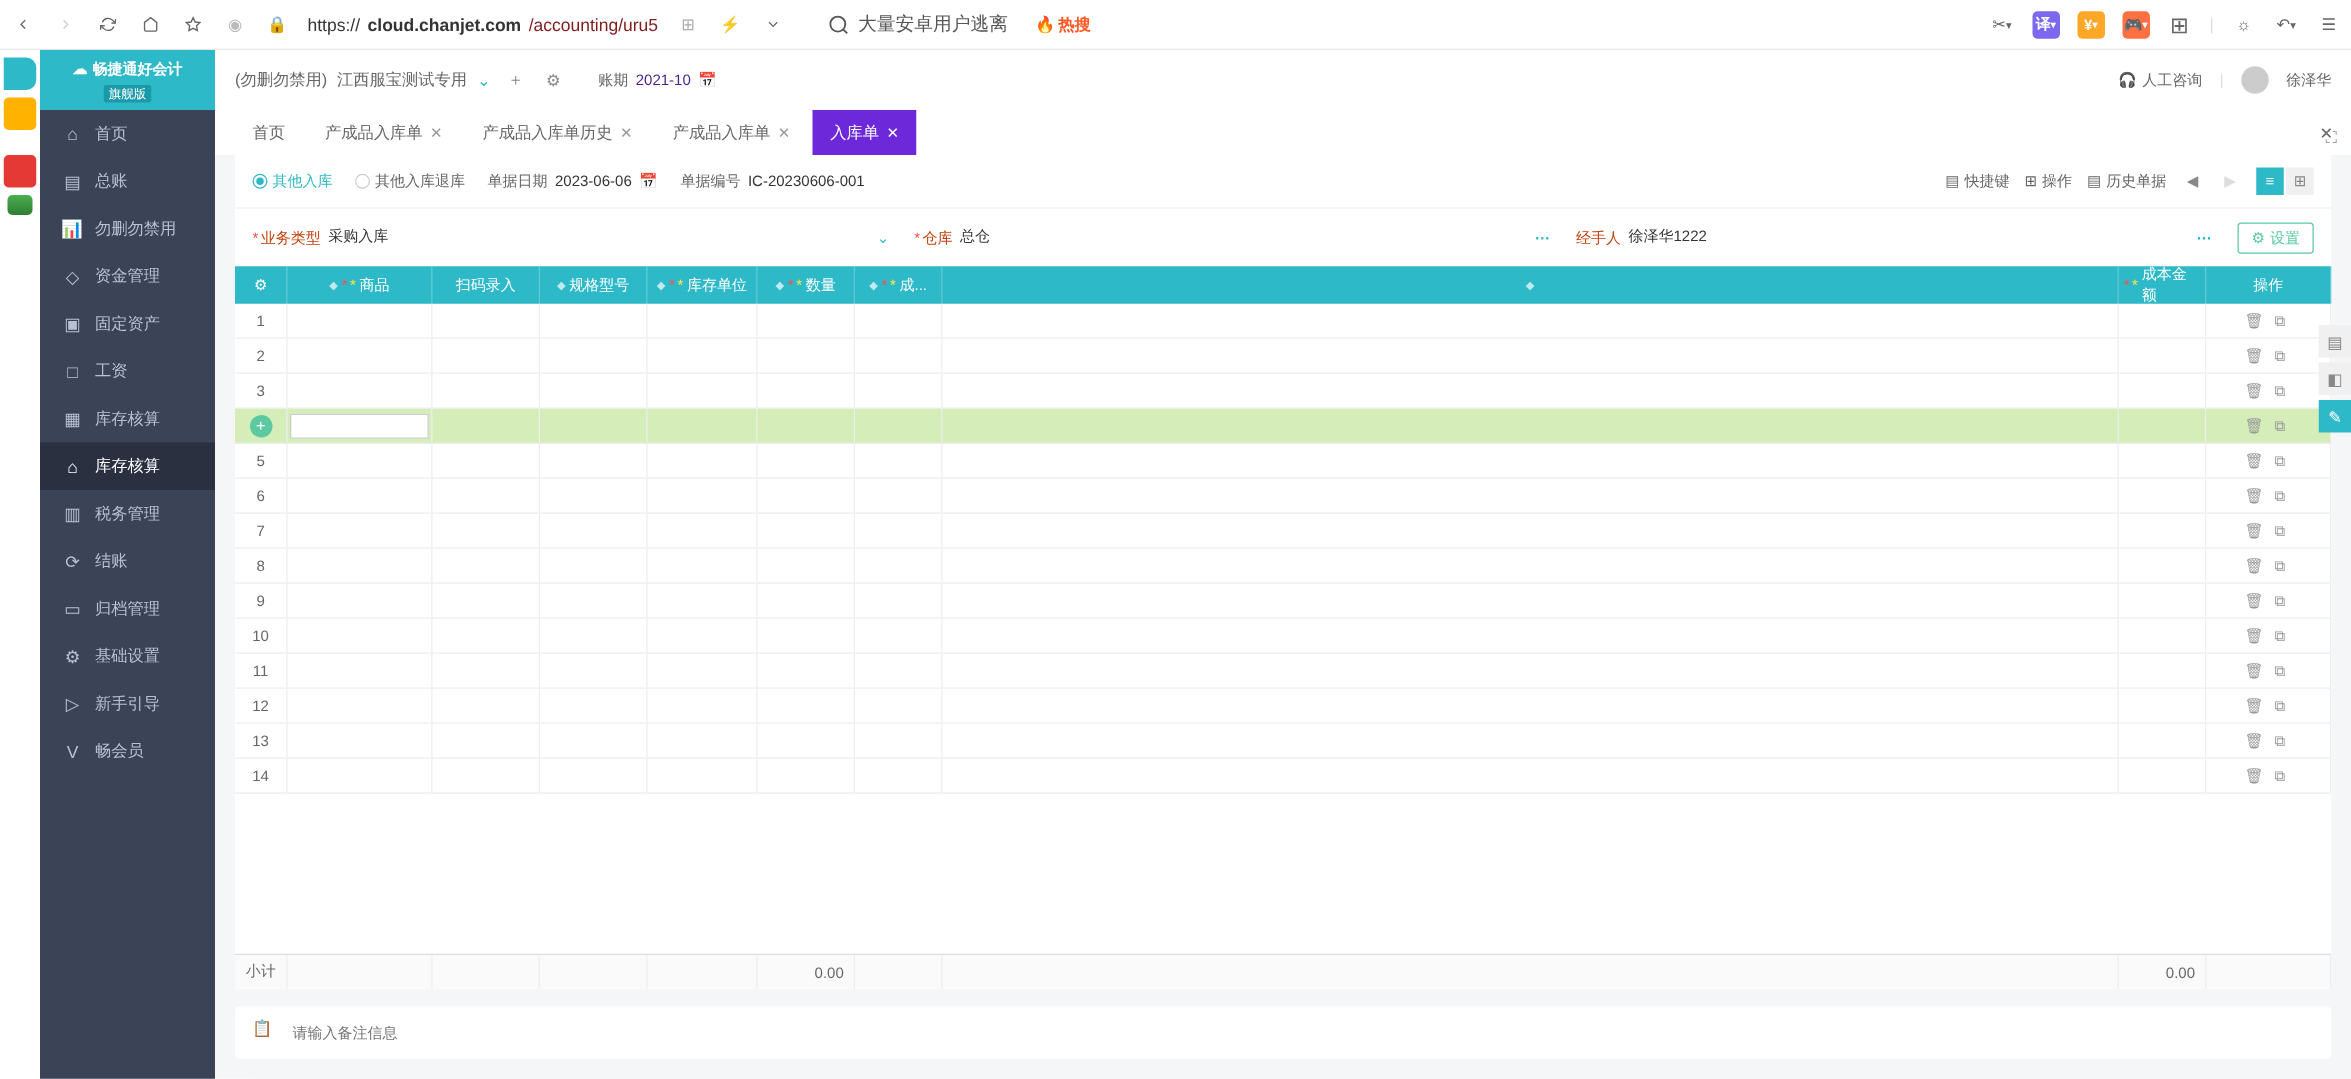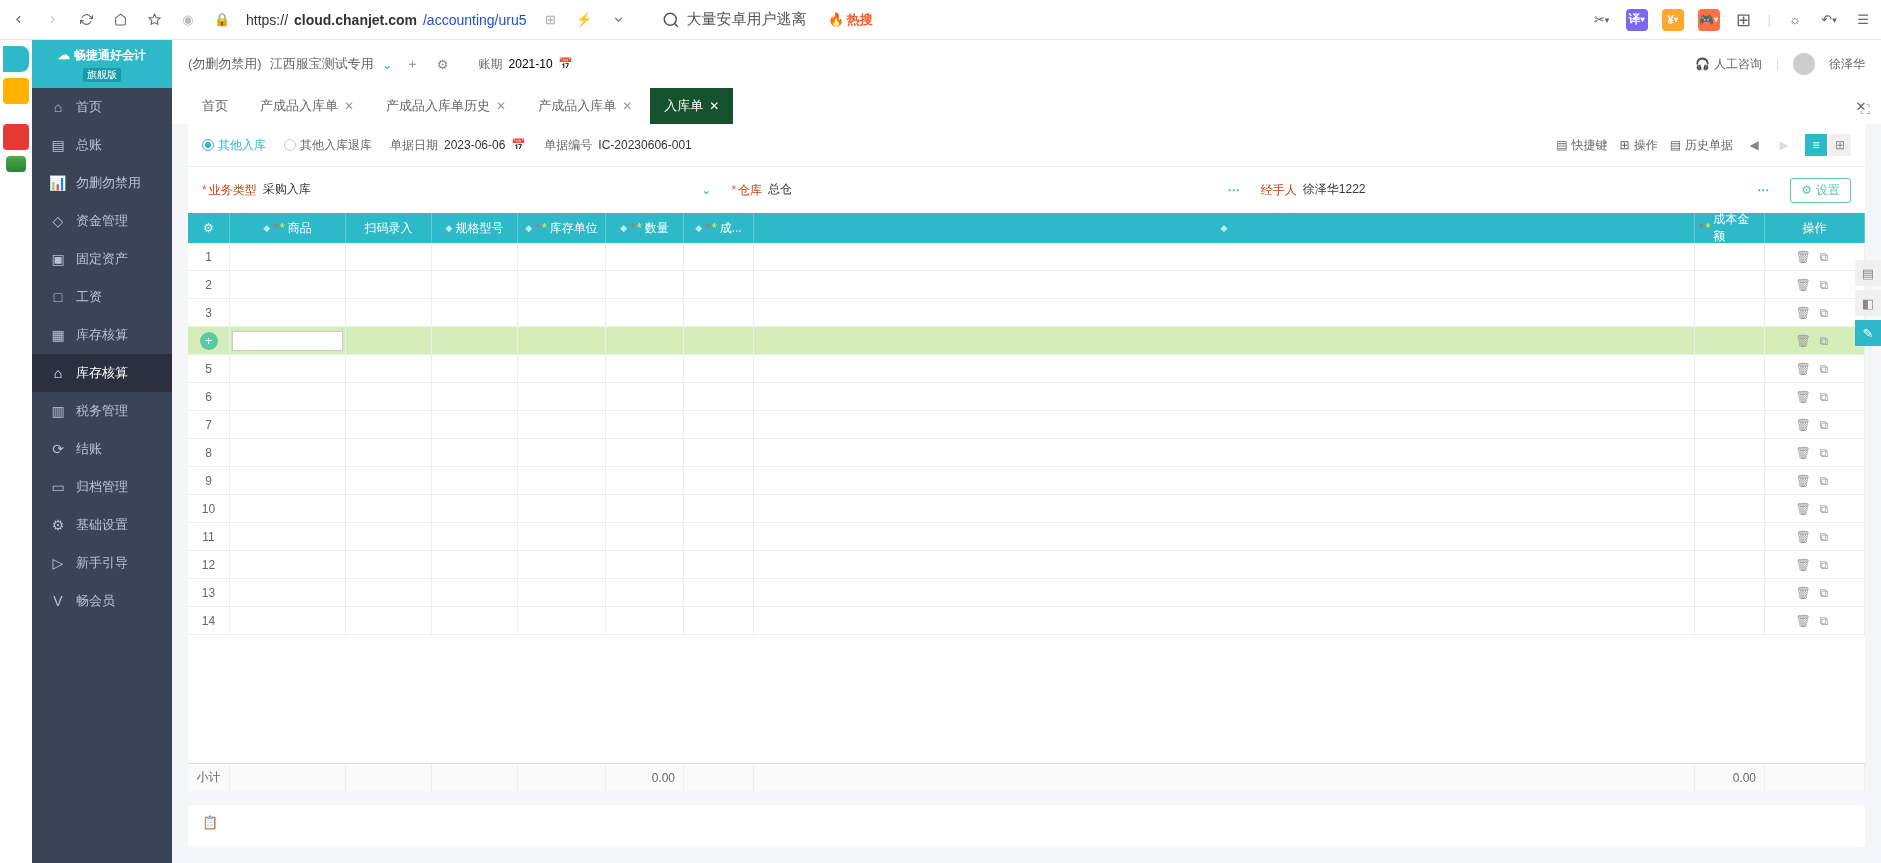--- a/index.html
+++ b/index.html
@@ -1,21 +1,21 @@
 <!DOCTYPE html>
 <html><head>
 <meta charset="utf-8">
 <style>
 *{box-sizing:border-box;margin:0;padding:0;font-family:"Microsoft YaHei","PingFang SC",sans-serif}
 body{background:#fff;font-size:13px;color:#333;overflow:hidden}
 .browser-bar{height:40px;display:flex;align-items:center;padding:0 8px;gap:14px;border-bottom:1px solid #e8e8e8}
 .bb-icon{width:20px;height:20px;display:flex;align-items:center;justify-content:center;color:#666;cursor:pointer}
 .bb-url{flex:0 0 auto;display:flex;align-items:center;gap:6px;font-size:14px}
 .bb-url .host{font-weight:700;color:#333}
-.bb-url .path{color:#1d4ed8}
+.bb-url .path{color:#7f1d1d}
 .bb-search{display:flex;align-items:center;gap:6px;color:#555;font-size:15px;margin-left:20px}
 .hot-badge{color:#ff5722;font-weight:700;display:flex;align-items:center;gap:2px;margin-left:8px}
 .bb-right{display:flex;align-items:center;gap:14px;margin-left:auto}
 .color-icon{width:22px;height:22px;border-radius:4px;display:flex;align-items:center;justify-content:center;color:#fff;font-size:12px;font-weight:700}
 .left-strip{position:fixed;left:0;top:40px;bottom:0;width:32px;display:flex;flex-direction:column;gap:6px;padding-top:6px;align-items:center;z-index:5}
 .ls-item{width:26px;height:26px;border-radius:4px}
 .app{position:fixed;left:32px;top:40px;right:0;bottom:0;display:flex}
 .sidebar{width:140px;background:#3b4357;color:#b8c0d4;display:flex;flex-direction:column;flex-shrink:0}
 .sb-logo{height:48px;background:#2eb9c8;display:flex;align-items:center;justify-content:center;gap:4px;color:#fff;font-size:12px;flex-direction:column}
 .sb-logo .t{font-weight:700;display:flex;align-items:center;gap:4px}
@@ -25,21 +25,21 @@
 .sb-icon{width:16px;height:16px;display:flex;align-items:center;justify-content:center;font-size:14px}
 .main{flex:1;display:flex;flex-direction:column;background:#f5f6f8;min-width:0}
 .top-bar{height:48px;background:#fff;display:flex;align-items:center;padding:0 16px;gap:10px}
 .tb-org{display:flex;align-items:center;gap:8px;color:#666}
 .tb-org .drop{color:#2eb9c8}
 .tb-period{display:flex;align-items:center;gap:6px;margin-left:auto;font-size:12px;color:#666;margin-left:16px}
 .tb-right{margin-left:auto;display:flex;align-items:center;gap:14px;color:#666;font-size:12px}
 .avatar{width:22px;height:22px;border-radius:50%;background:#ccc}
 .tabs-bar{height:36px;background:#fff;display:flex;align-items:center;padding:0 16px;gap:4px;position:relative}
 .tab{height:36px;display:flex;align-items:center;padding:0 14px;gap:6px;cursor:pointer;color:#666;font-size:13px}
-.tab.active{background:#14532d;color:#fff}
+.tab.active{background:#6d28d9;color:#fff}
 .tab .x{font-size:12px;color:#999}
 .tab.active .x{color:#fff}
 .tabs-close{position:absolute;right:8px;top:6px;width:24px;height:24px;display:flex;align-items:center;justify-content:center;color:#666;cursor:pointer}
 .content{flex:1;padding:0 16px 16px;display:flex;flex-direction:column;min-height:0;overflow:hidden}
 .form-header{background:#fff;padding:10px 14px;display:flex;align-items:center;gap:18px;font-size:12px;color:#666;border-bottom:1px solid #eee}
 .radio{display:flex;align-items:center;gap:4px;cursor:pointer}
 .radio .dot{width:12px;height:12px;border:1px solid #ccc;border-radius:50%;display:flex;align-items:center;justify-content:center}
 .radio.sel .dot{border-color:#2eb9c8}
 .radio.sel .dot::after{content:"";width:6px;height:6px;background:#2eb9c8;border-radius:50%}
 .radio.sel{color:#2eb9c8}
@@ -234,21 +234,21 @@
     <div class="top-bar">
       <div class="tb-org">
         <span>(勿删勿禁用)</span>
         <span>江西服宝测试专用</span>
         <span class="drop">⌄</span>
       </div>
       <span class="bb-icon" style="color:#888">＋</span>
       <span class="bb-icon" style="color:#888">⚙</span>
       <div class="tb-period">
         <span>账期</span>
-        <span style="color:#000000">2021-10</span>
+        <span style="color:#4c1d95">2021-10</span>
         <span style="color:#2eb9c8">📅</span>
       </div>
       <div class="tb-right">
         <span style="display:flex;align-items:center;gap:4px">
             <span>🎧</span>
             <span>人工咨询</span>
           </span>
         <span style="color:#ddd">|</span>
         <span class="avatar"></span>
         <span>徐泽华</span>
@@ -596,20 +596,21 @@
           <div class="td c-qty num">0.00</div>
           <div class="td c-cost"></div>
           <div class="td c-blank"></div>
           <div class="td c-amount num">0.00</div>
           <div class="td c-ops"></div>
         </div>
       </div>
 
       <div class="remarks">
         <span class="note-icon">📋</span>
+        <input placeholder="请输入备注信息" style="">
       </div>
     </div>
   </div>
 </div>
 
 <div class="right-strip">
   <div class="rs-item">▤</div>
   <div class="rs-item">◧</div>
   <div class="rs-item hi">✎</div>
 </div>

